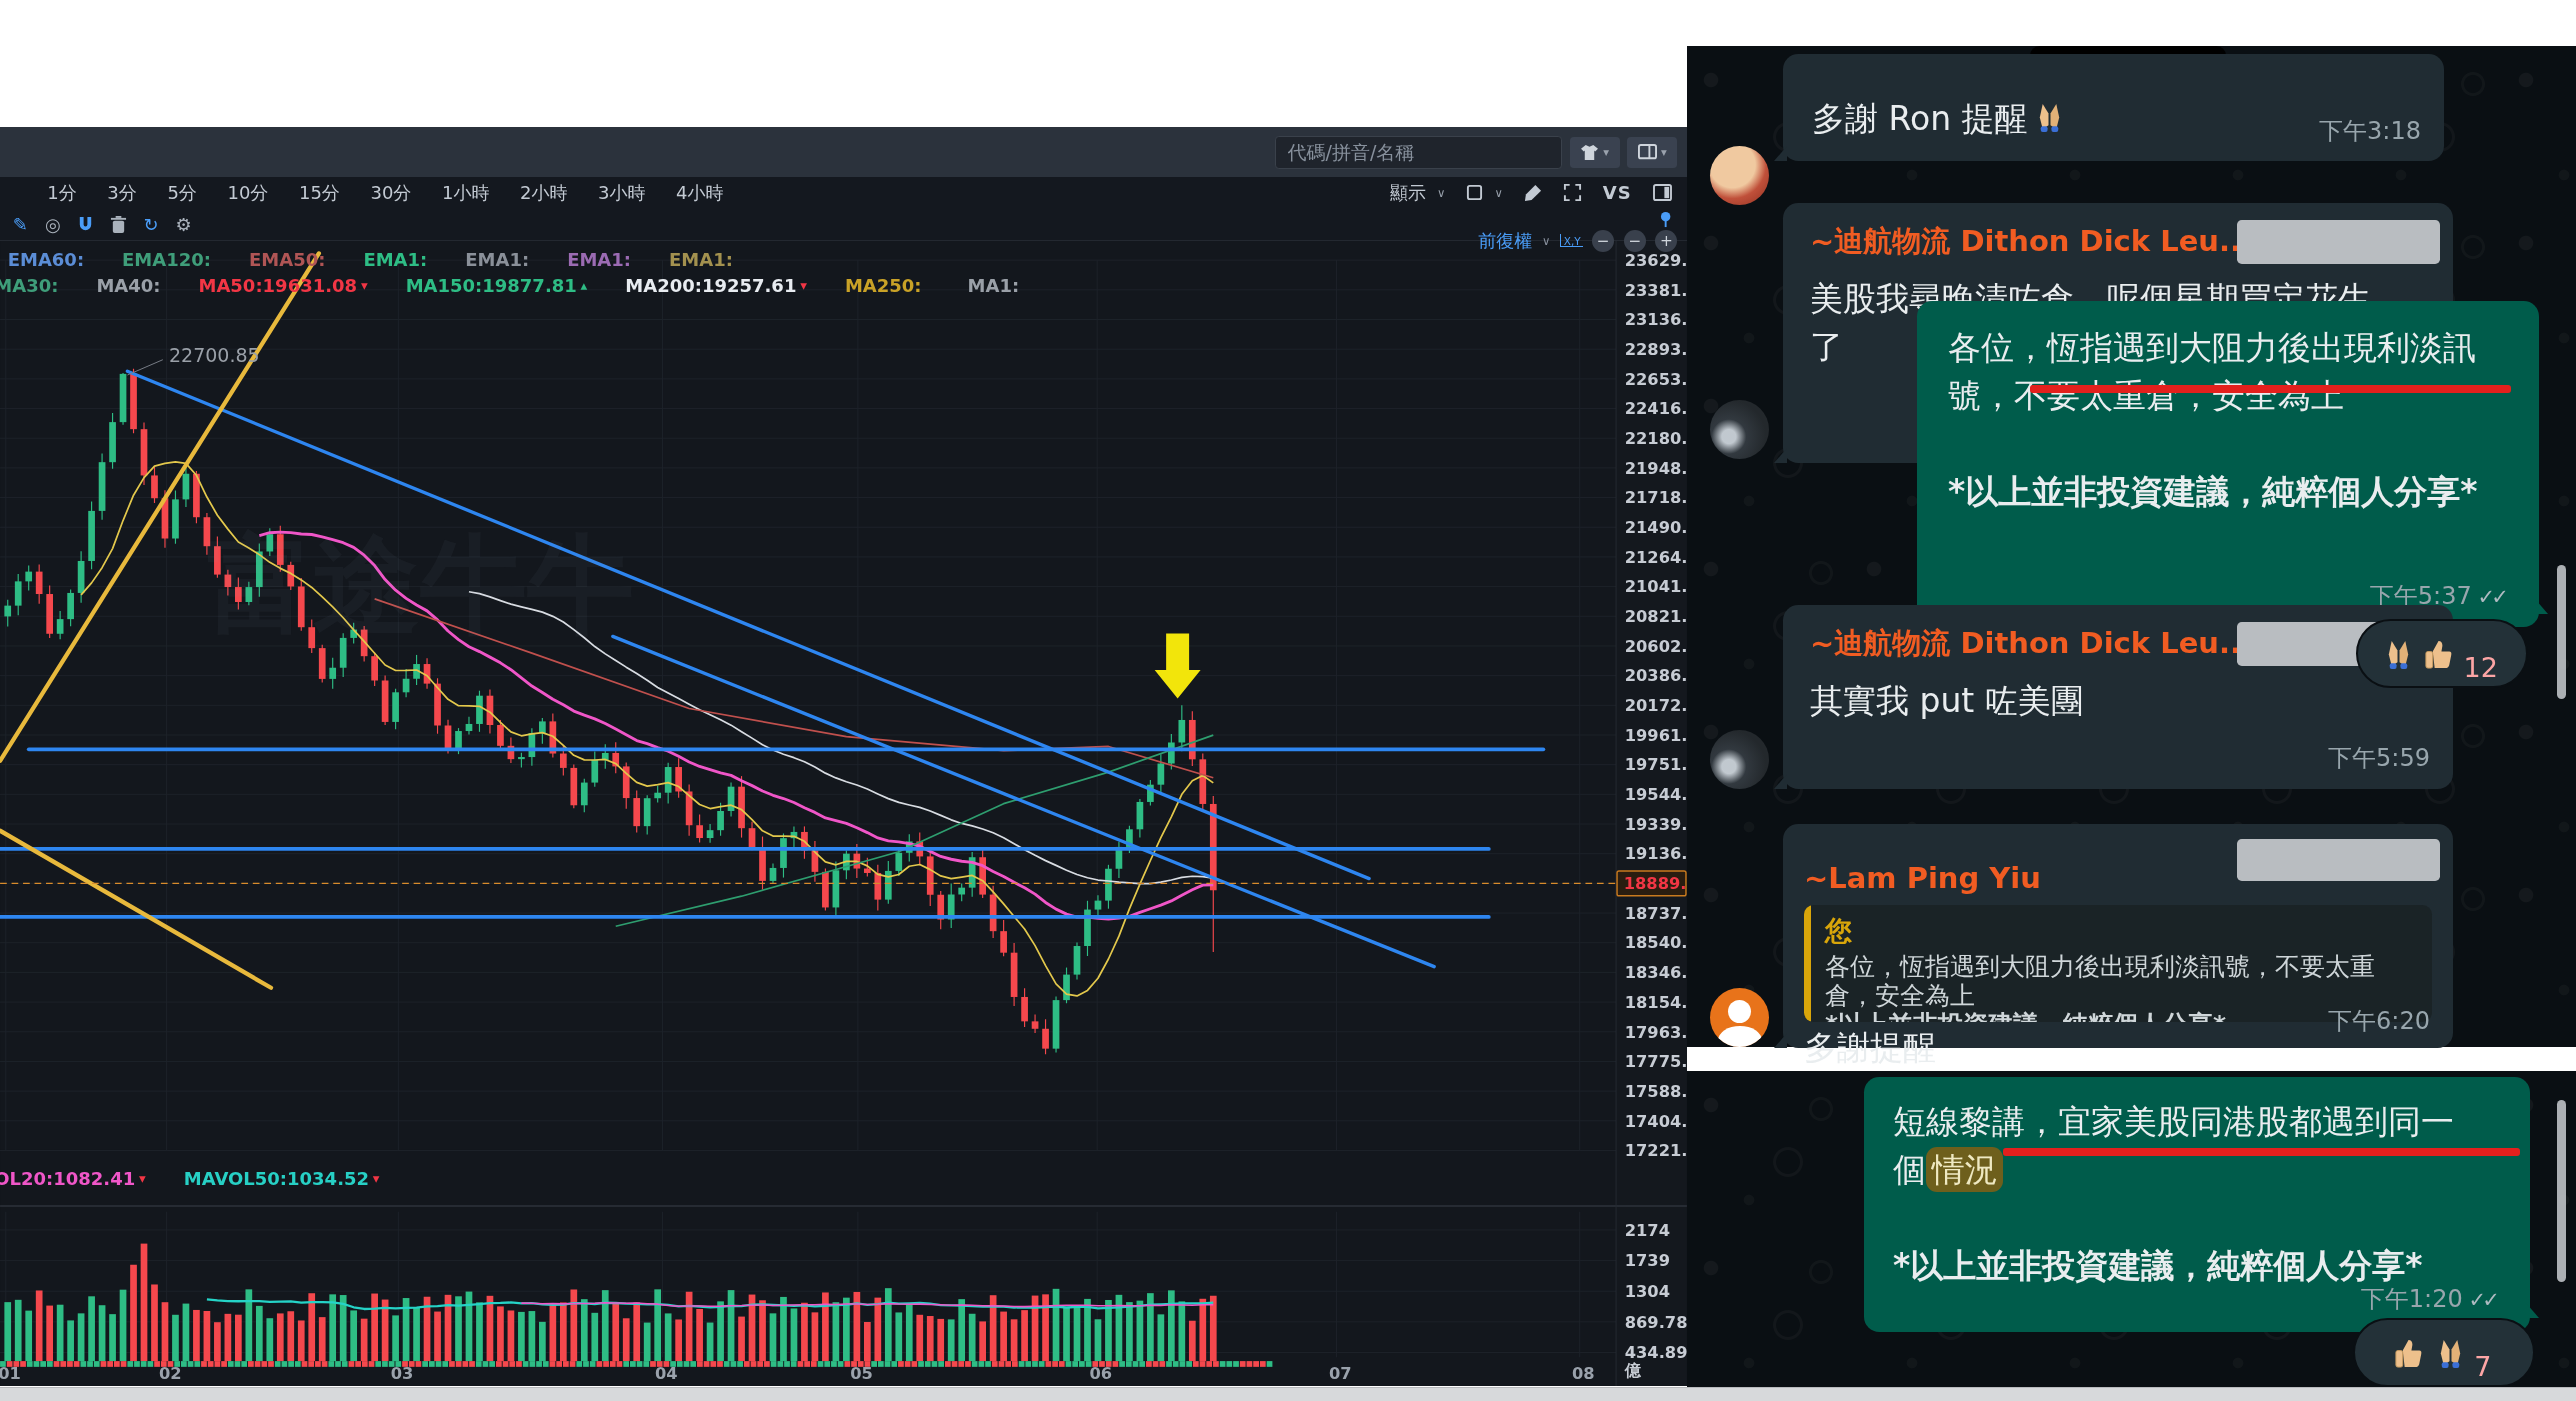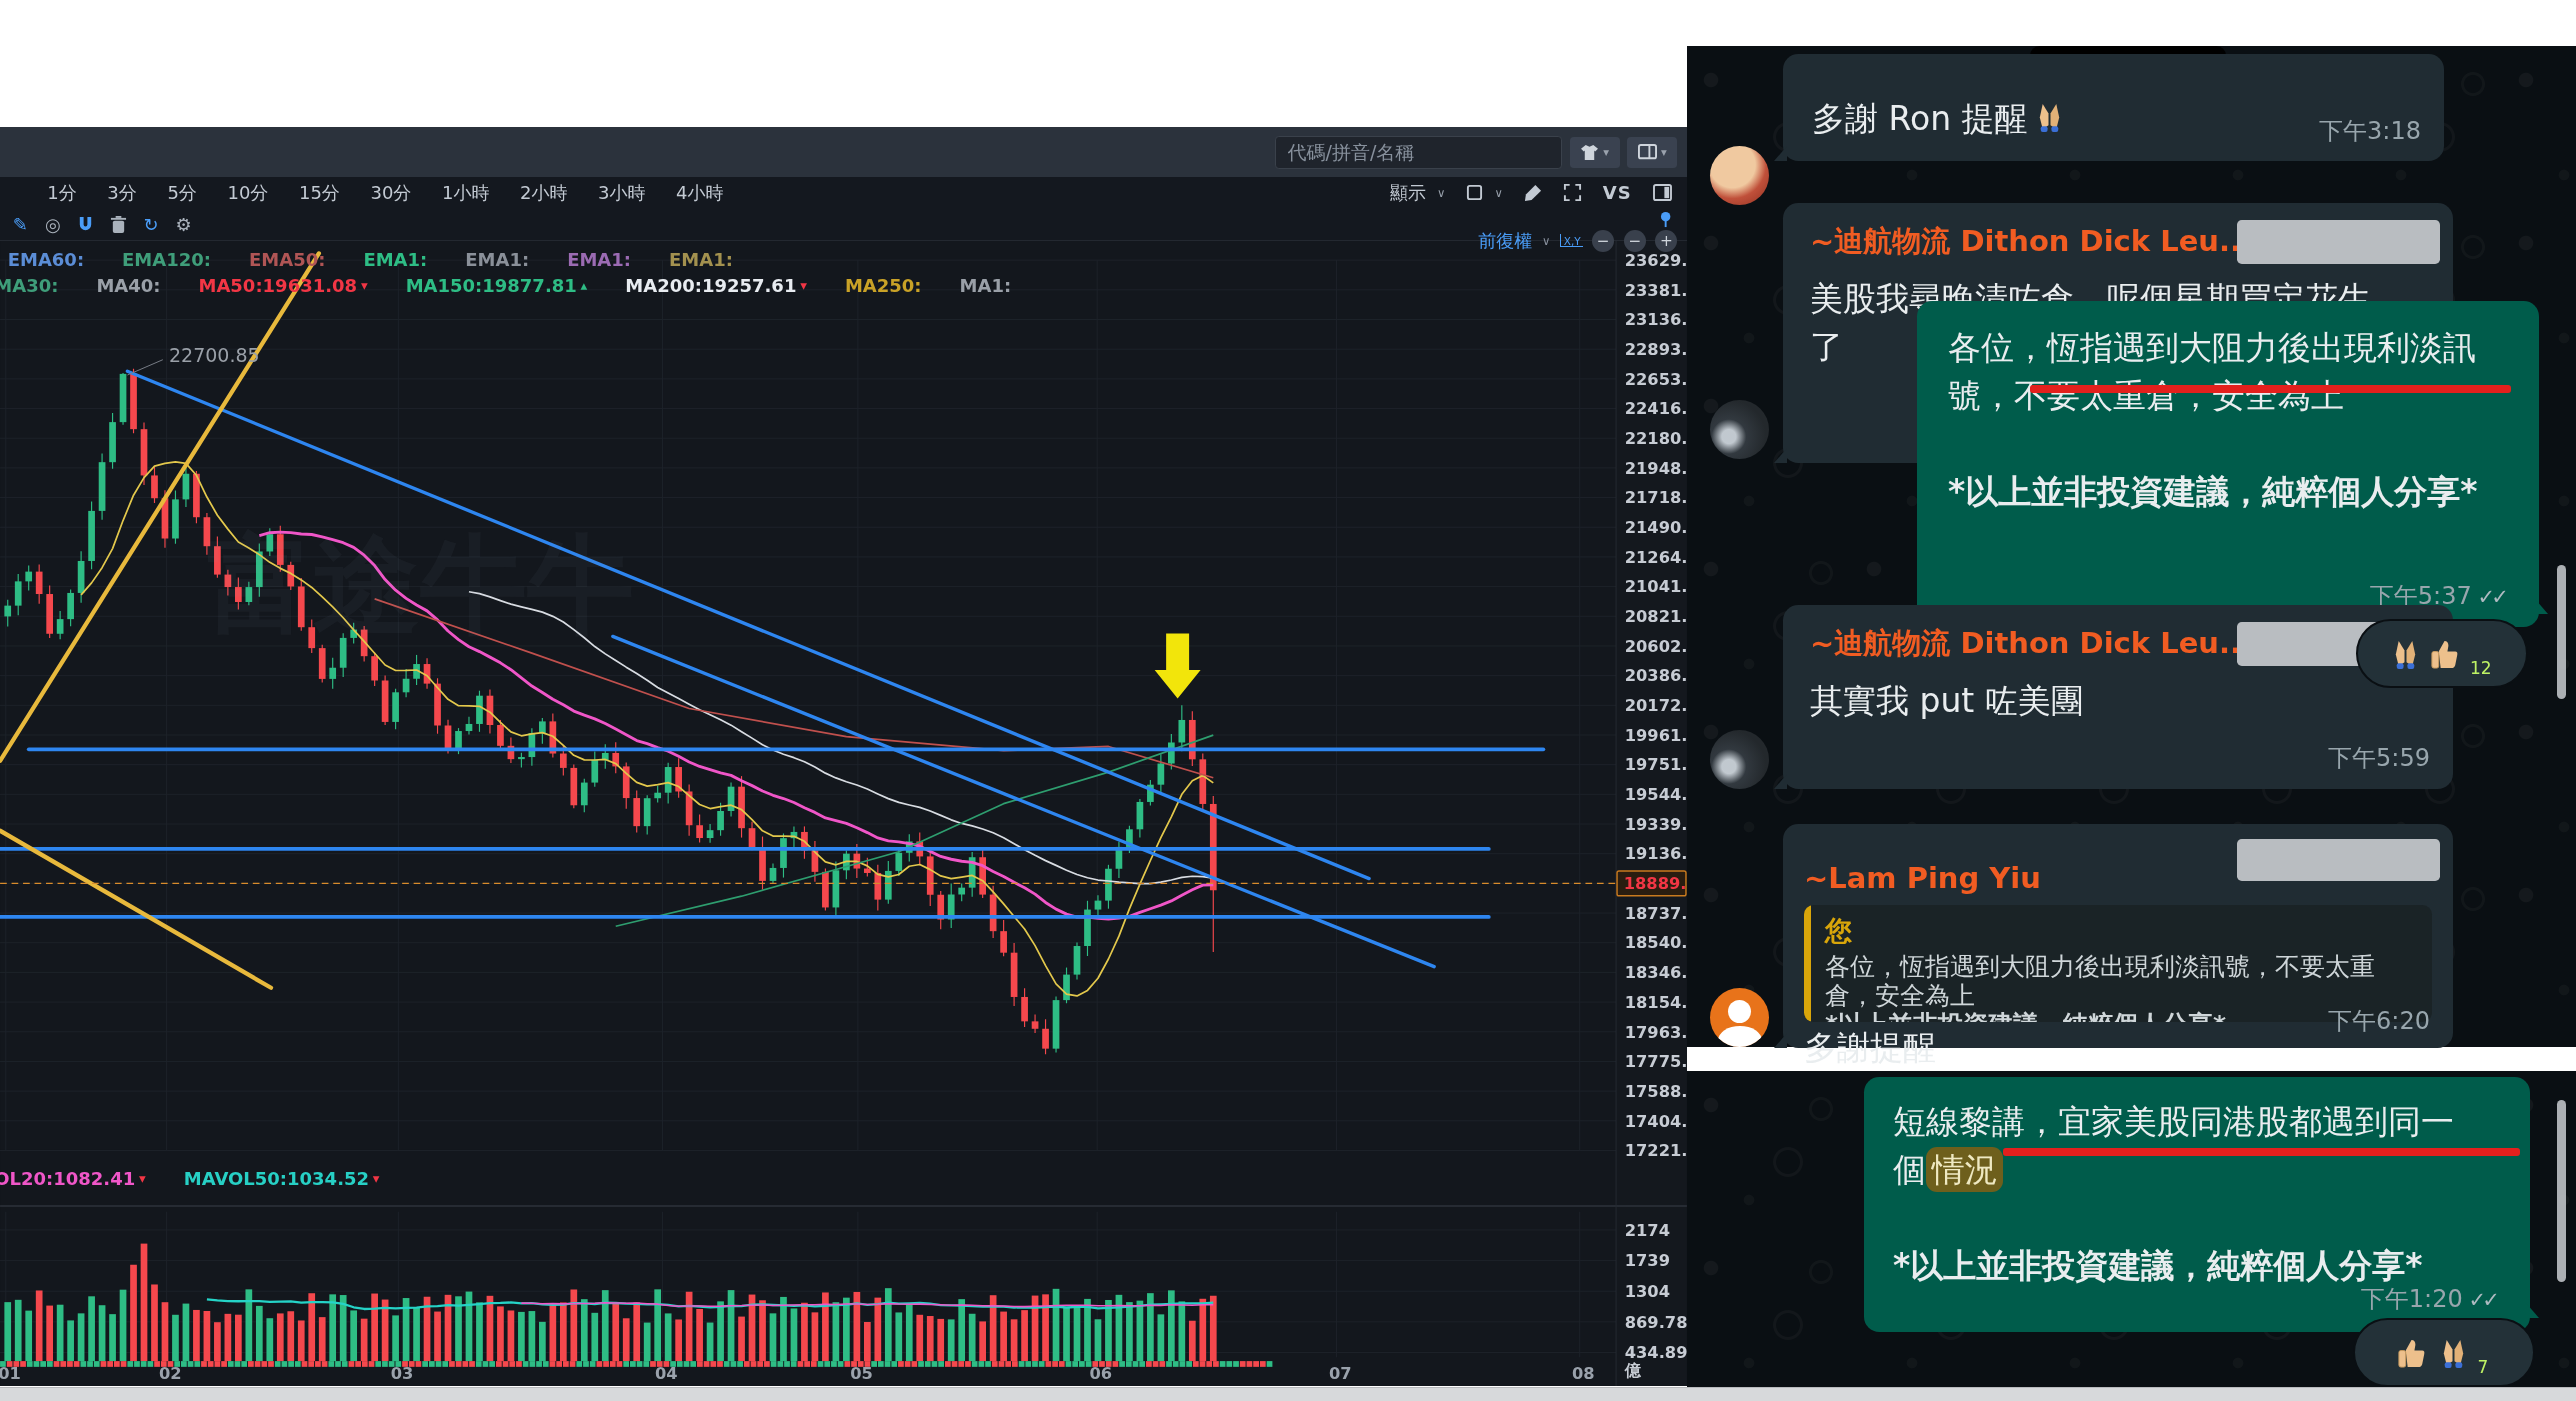--- a/index.html
+++ b/index.html
@@ -79,21 +79,21 @@
   .time { position:absolute; font-size:24px; color:#98a6ad; white-space:nowrap; }
   .ticks { font-size:21px; color:#aebac1; letter-spacing:-3.8px; margin-left:5.7px; }
   .redaction { position:absolute; border-radius:4.8px; z-index:4; }
   .redaction-dark { position:absolute; border-radius:9.6px; background:#000000; z-index:1; }
   .quote-block { position:relative; border-radius:9.6px; overflow:hidden; }
   .quote-bar { position:absolute; left:0; top:0; bottom:0; width:6.7px; }
   .quote-author { font-size:27px; font-weight:700; margin-bottom:3.8px; }
   .quote-line { font-size:25px; line-height:29px; color:#cfd6d9; white-space:nowrap; }
   .bold-line { font-weight:700; }
   .reaction-pill { position:absolute; background:#233138; border:2.9px solid #0a0f13; border-radius:38px; display:flex; align-items:center; justify-content:center; gap:7.7px; z-index:5; cursor:pointer; }
-  .reaction-count { font-size:17px; color:#bef264; padding-right:3.8px;margin-top:28px; }
+  .reaction-count { font-size:27px; color:#fca5a5; padding-right:3.8px;margin-top:28px; }
   .red-underline { position:absolute; height:7.7px; background:#e3201d; border-radius:2.9px; z-index:5; }
   .hl-span { border-radius:11px; padding:2.9px 5.7px; }
   .wa-scrollbar { position:absolute; width:8.6px; border-radius:4.8px; background:#c9cdd1; opacity:.85; z-index:6; cursor:pointer; }
   .emoji-svg { display:inline-block; vertical-align:-3.8px; }
 
   #bottom-strip { position:absolute; left:0; top:1387px; width:2576px; height:15.3px; background:#d7d9db; border-top:1px solid #b8babd; }
 </style>
 </head>
 <body>
 
@@ -915,21 +915,21 @@
               <span class="legend-arrow" style="color: rgb(46, 189, 133);">▴</span>
             </span>
             <span class="legend-item">
               <span style="color: rgb(232, 236, 241);">MA200:19257.61</span>
               <span class="legend-arrow" style="color: rgb(242, 54, 69);">▾</span>
             </span>
             <span class="legend-item">
               <span style="color: rgb(201, 162, 39);">MA250:</span>
             </span>
             <span class="legend-item">
-              <span style="color: rgb(154, 160, 168);">MA1:</span>
+              <span style="color: rgb(154, 160, 168); margin-left: 8px;">MA1:</span>
             </span>
           </div>
         <div class="legend-row" id="legend-vol">
             <span class="legend-item">
               <span style="color: rgb(240, 86, 200);">MAVOL20:1082.41</span>
               <span class="legend-arrow" style="color: rgb(242, 54, 69);">▾</span>
             </span>
             <span class="legend-item">
               <span style="color: rgb(39, 208, 197);">MAVOL50:1034.52</span>
               <span class="legend-arrow" style="color: rgb(242, 54, 69);">▾</span>

